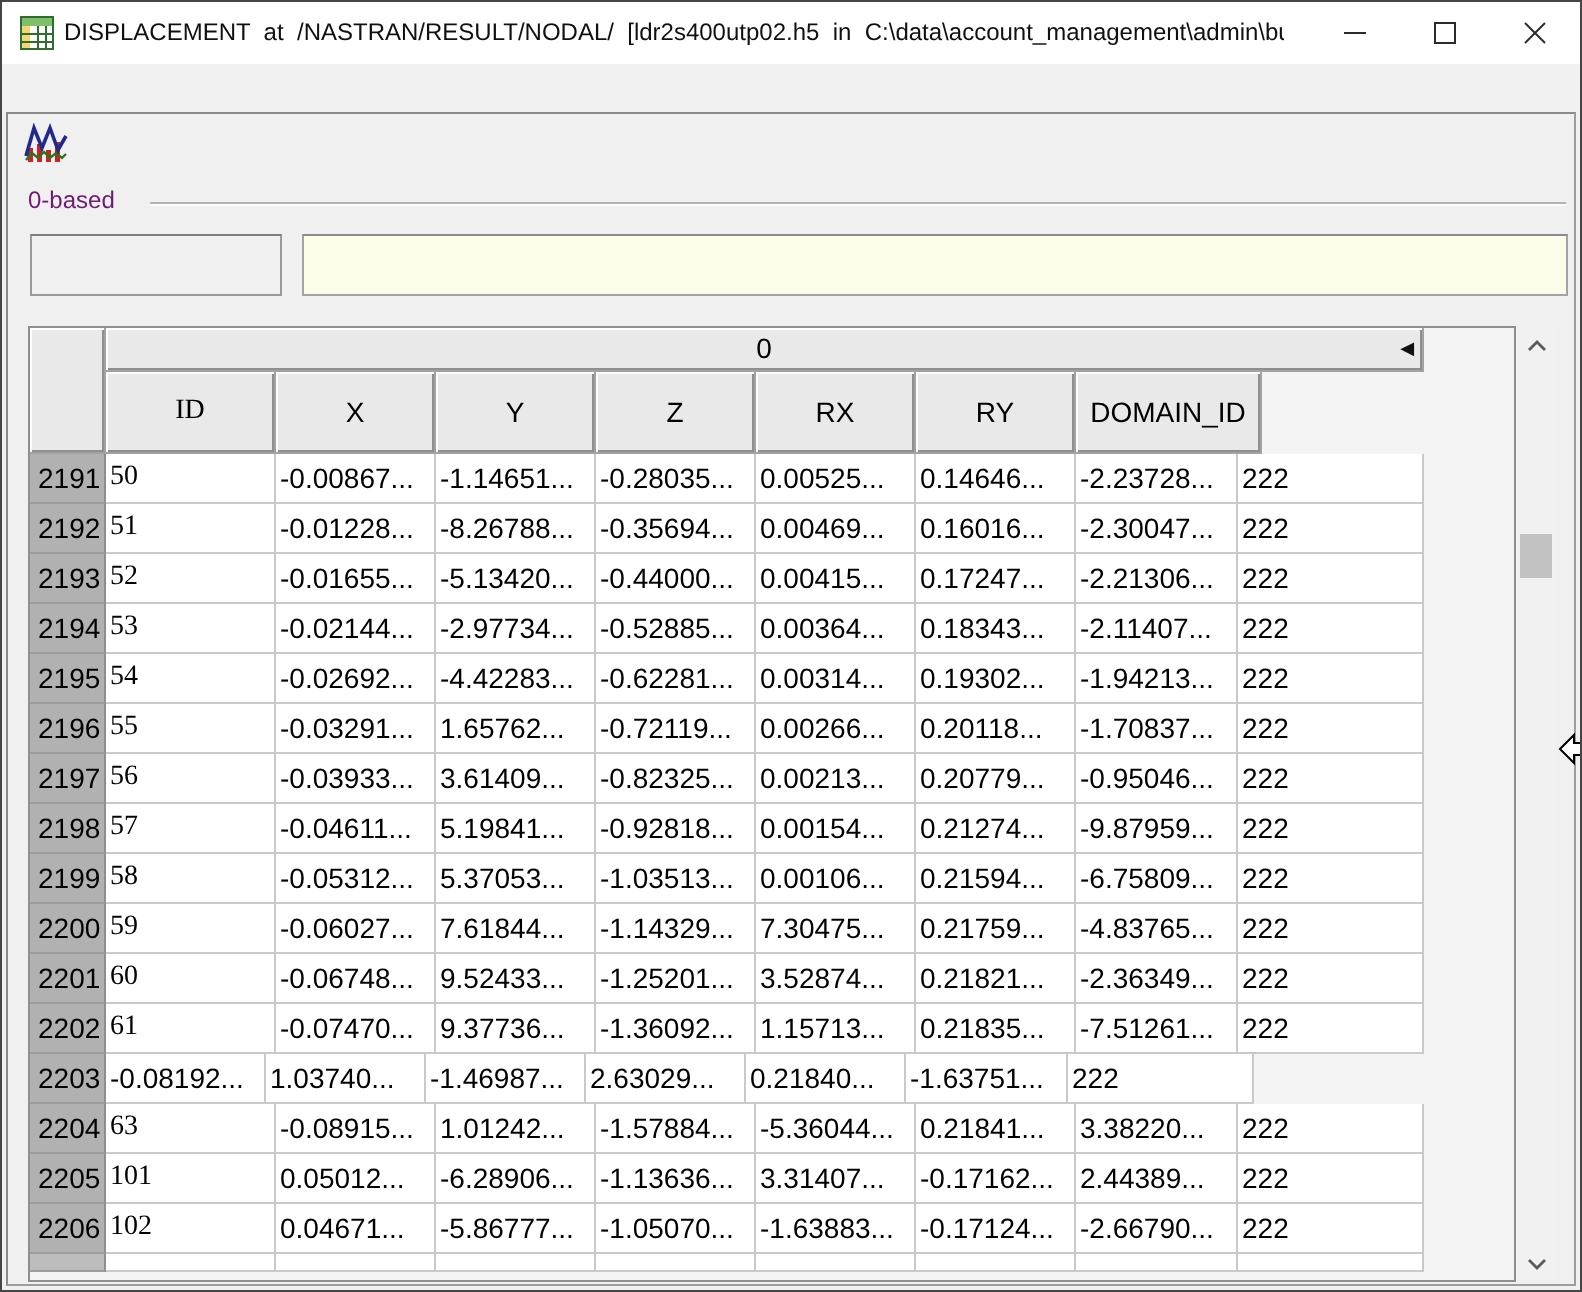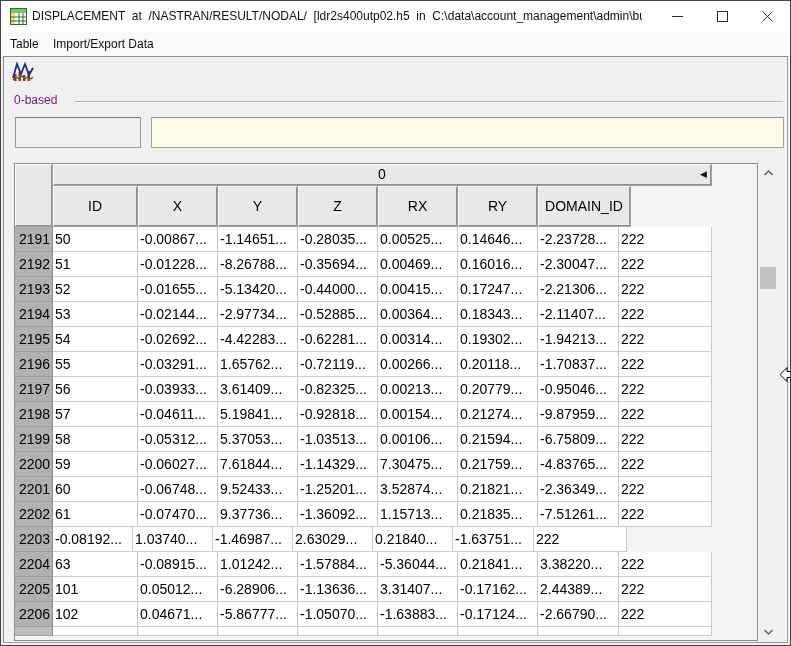--- a/index.html
+++ b/index.html
@@ -45,21 +45,21 @@
     background:#e9e9e9;
     box-shadow: inset 1px 1px 0 #ffffff, inset -1px -1px 0 #8f8f8f;
     border-right:1px solid #a2a2a2; border-bottom:1px solid #a2a2a2;
   }
   .corner { width:38px; height:63px; }
   .thr { width:659px; }
   .span-row { position:relative; height:22px; line-height:21px; text-align:center; }
   .collapse-arrow { position:absolute; right:4px; top:0; font-size:9px; line-height:21px; color:#111; cursor:pointer; }
   .cols-row { display:flex; height:41px; }
   .hcell { height:41px; line-height:40px; text-align:center; overflow:hidden; white-space:nowrap; }
-  .c0 { width:85px; } .c1,.c2,.c3,.c4,.c5 { width:80px; } .c6 { width:81px; } .c7 { width:93px; }
+  .c0 { width:85px;font-family:Liberation Serif, serif; } .c1,.c2,.c3,.c4,.c5 { width:80px; } .c6 { width:81px; } .c7 { width:93px; }
   .gbody .row { display:flex; height:25px; }
   .rh {
     width:38px; background:#b1b1b1; border-right:1px solid #8d8d8d; border-bottom:1px solid #9d9d9d;
     line-height:24px; padding-left:4px; overflow:hidden; white-space:nowrap;
   }
   .cell {
     background:#ffffff; border-right:1px solid #c9c9c9; border-bottom:1px solid #c9c9c9;
     line-height:24px; padding-left:2px; overflow:hidden; white-space:nowrap;
   }
   .row.partial { height:9px; }
@@ -101,24 +101,20 @@
         </svg>
     </div>
     <div class="winbtn btn-close">
       <svg width="11" height="11" viewBox="0 0 11 11">
           <line x1="0.5" y1="0.5" x2="10.5" y2="10.5" stroke="#2b2b2b"></line>
           <line x1="10.5" y1="0.5" x2="0.5" y2="10.5" stroke="#2b2b2b"></line>
         </svg>
     </div>
   </div>
 
-  <div class="menubar">
-    <span class="menu-item menu-table">Table</span>
-    <span class="menu-item menu-impexp">Import/Export Data</span>
-  </div>
 
   <div class="content-panel"></div>
 
   <div class="toolbar-btn">
     <span>
       <svg width="22" height="22" viewBox="0 0 22 22">
         <rect x="2" y="13" width="2.5" height="7" fill="#cc2222"></rect>
         <rect x="6.5" y="11" width="2.5" height="9" fill="#cc2222"></rect>
         <rect x="11" y="14" width="2.5" height="6" fill="#cc2222"></rect>
         <rect x="15.5" y="10" width="2.5" height="10" fill="#cc2222"></rect>

